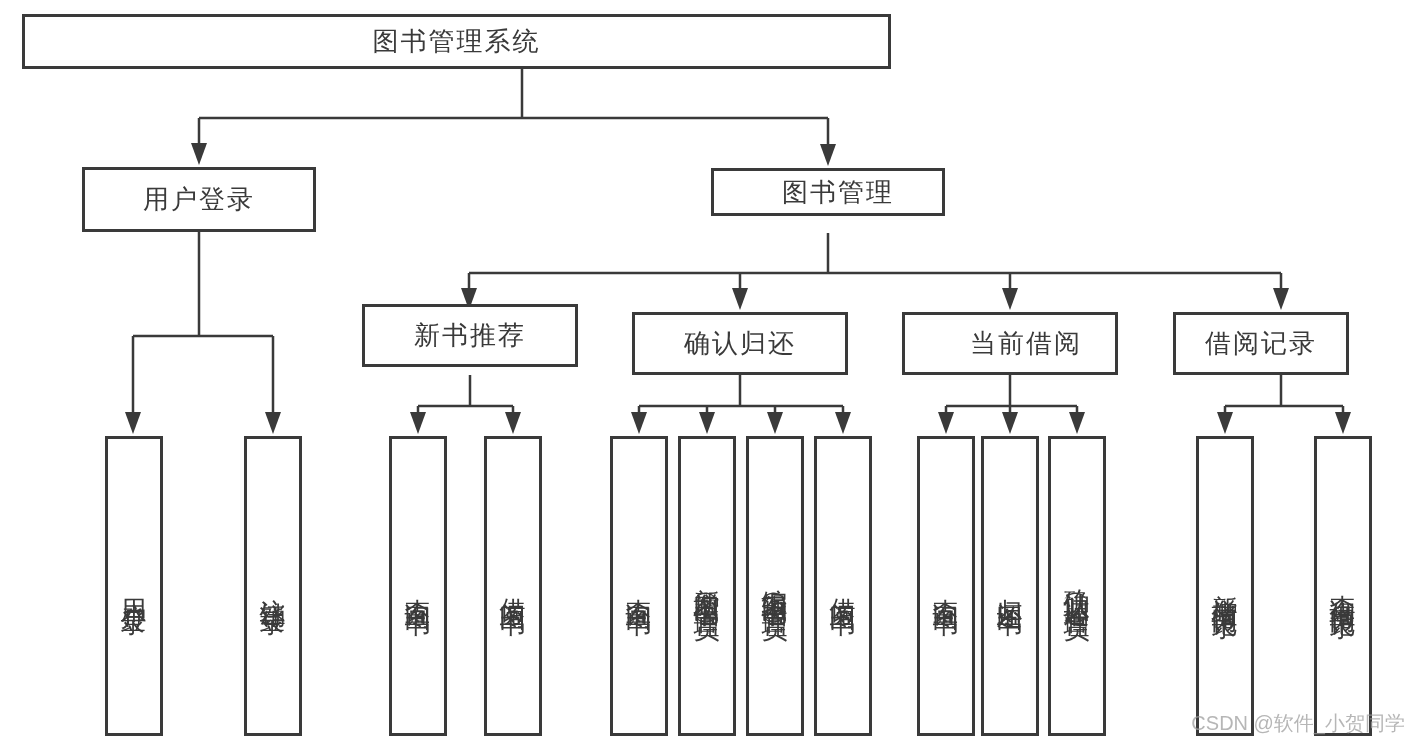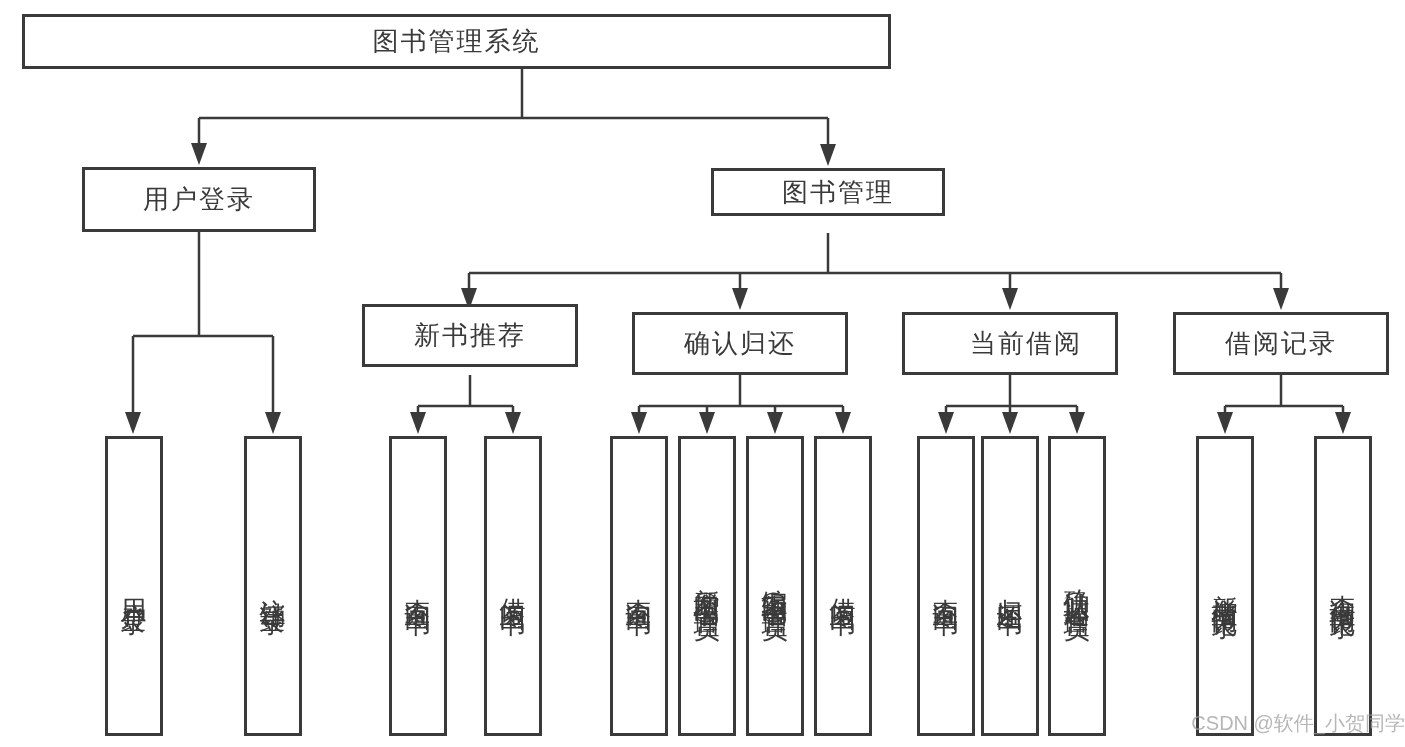--- a/index.html
+++ b/index.html
@@ -23,21 +23,21 @@
     writing-mode:vertical-rl; font-size:26px; letter-spacing:4px;
     line-height:1; white-space:nowrap;
   }
   
   .root   { left:22px;  top:14px;  width:869px; height:55px; }
   .l2a    { left:82px;  top:167px; width:234px;  height:65px; }
   .l2b    { left:711px; top:168px; width:234px;  height:48px;padding-left:20px; }
   .l3a    { left:362px; top:304px; width:216px;  height:63px; }
   .l3b    { left:632px; top:312px; width:216px;  height:63px; }
   .l3c    { left:902px; top:312px; width:216px;  height:63px;padding-left:32px; }
-  .l3d    { left:1173px;top:312px; width:216px;  height:63px; }
+  .l3d    { left:1173px;top:312px; width:176px;  height:63px; }
   
   .lf0 { left:105px; }  .lf1 { left:244px; }  .lf2 { left:389px; }
   .lf3 { left:484px; }  .lf4 { left:610px; }  .lf5 { left:678px; }
   .lf6 { left:746px; }  .lf7 { left:814px; }  .lf8 { left:917px; }
   .lf9 { left:981px; }  .lf10{ left:1048px; } .lf11{ left:1196px; }
   .lf12{ left:1314px; }
   .watermark {
     position:absolute; left:1185px; top:710px; width:220px;
     font-size:20px; color:rgba(158,158,158,0.75); z-index:3;
     white-space:nowrap; text-align:right;

